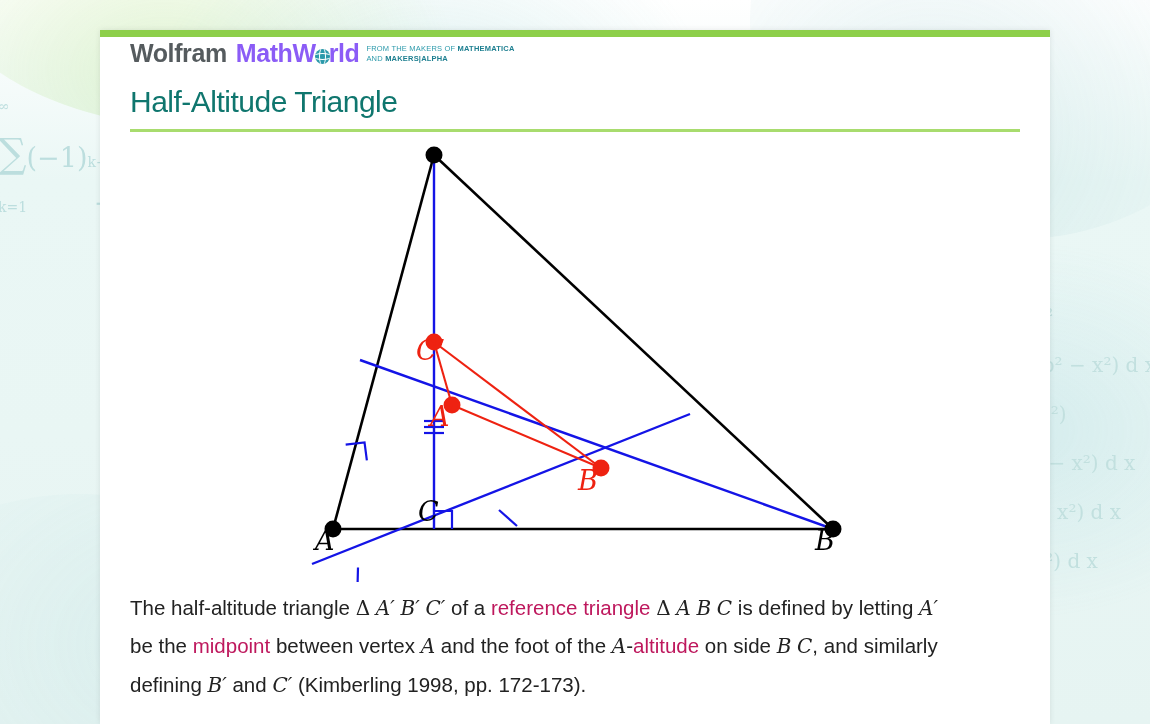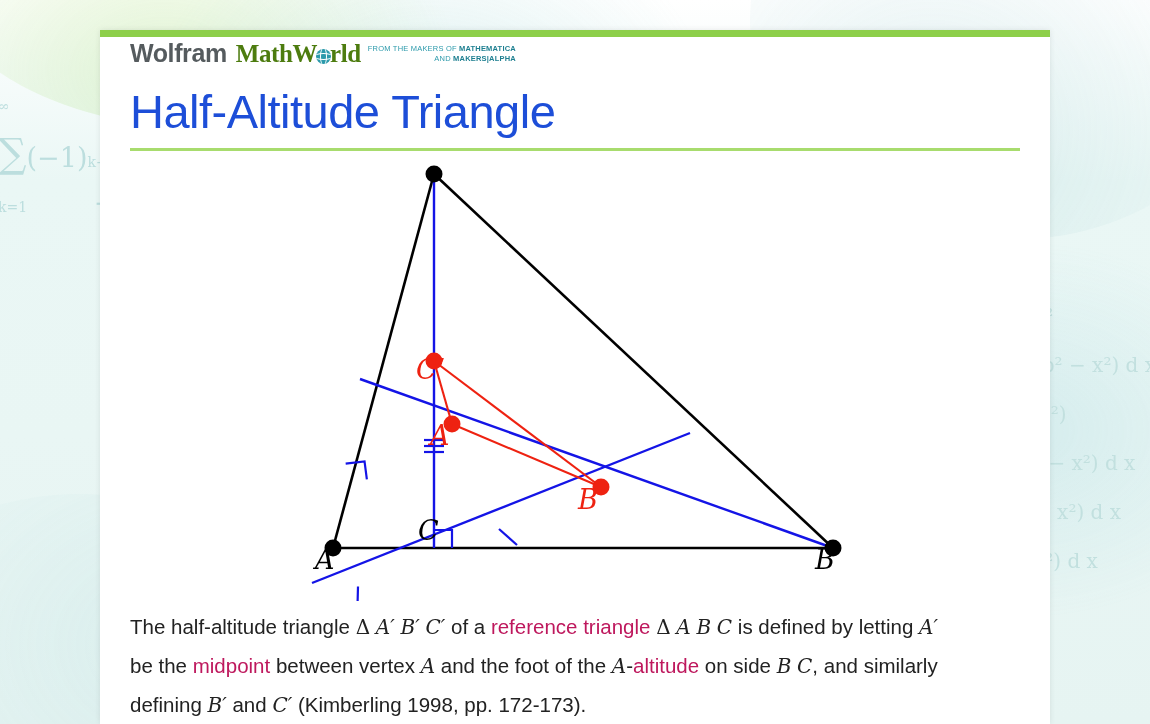--- a/index.html
+++ b/index.html
@@ -101,26 +101,25 @@
   #logo-wolfram {
     font-size: 25px;
     font-weight: bold;
     color: #555b5e;
     letter-spacing: -.4px;
     line-height: 1;
   }
   #logo-mathworld {
     font-size: 25px;
     font-weight: bold;
-    color: #4d7c0f;
+    color: #8b5cf6;
     letter-spacing: -.4px;
     line-height: 1;
     margin-left: 9px;
     position: relative;
-    font-family: Liberation Serif, serif;
   }
   #logo-globe-icon {
     display: inline-block;
     width: 15px;
     height: 15px;
     border-radius: 50%;
     background: #2c9aab;
     position: relative;
     top: 2px;
     margin: 0 -1px;
@@ -136,30 +135,29 @@
   #logo-globe-icon::before { left: 4px; top: -2px; width: 5px; height: 17px; }
   #logo-globe-icon::after  { left: -2px; top: 4px; width: 17px; height: 5px; }
 
   #logo-tagline {
     margin-left: 7px;
     margin-top: 3px;
     font-size: 7.5px;
     line-height: 1.35;
     color: #2c9aab;
     letter-spacing: .2px;
-    text-align: right;
   }
   #logo-tagline b { color: #1d7f90; }
 
   
   #page-title {
     margin: 14px 0 0 0;
-    font-size: 47px;
+    font-size: 30px;
     font-weight: normal;
-    color: #1d4ed8;
+    color: #0f766e;
     letter-spacing: -.5px;
     line-height: 1.15;
   }
   #title-rule {
     margin-top: 9px;
     height: 3px;
     background: #a8dc6e;
     width: 100%;
   }
 

